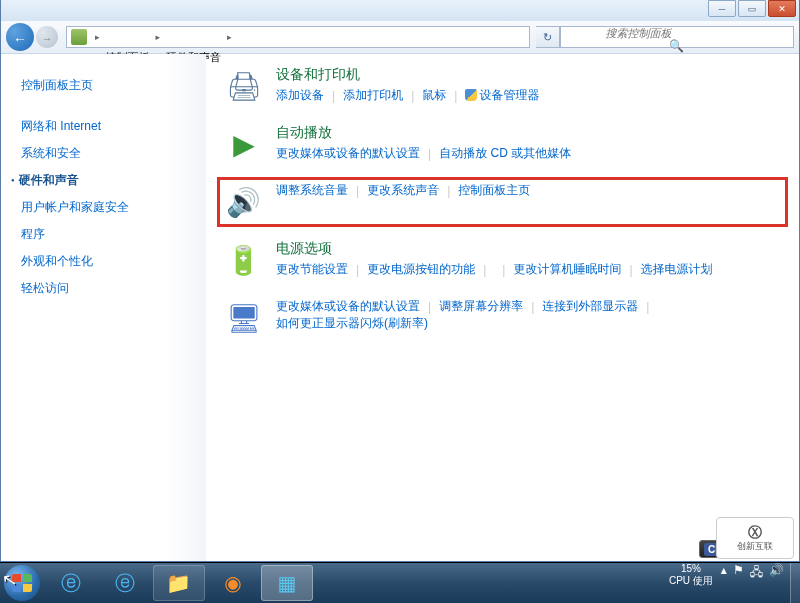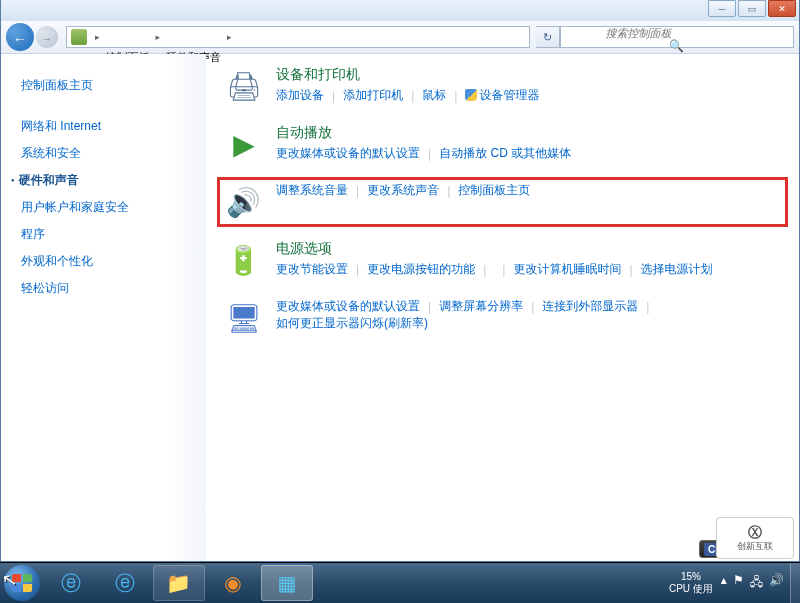--- a/index.html
+++ b/index.html
@@ -44,21 +44,21 @@
 .orb { width: 36px; height: 36px; border-radius: 50%; background: radial-gradient(circle at 35% 30%, #7ab8f0, #2a6aaa 60%, #1a4a7a); position: relative; display: flex; align-items: center; justify-content: center; }
 .orb-flag { width: 20px; height: 18px; position: relative; }
 .orb-flag div { position: absolute; width: 9px; height: 8px; }
 .orb-flag .f1 { top: 0; left: 0; background: #e84a2a; border-radius: 2px 0 0 0; }
 .orb-flag .f2 { top: 0; right: 0; background: #5ab85a; border-radius: 0 2px 0 0; }
 .orb-flag .f3 { bottom: 0; left: 0; background: #4a8ad8; border-radius: 0 0 0 2px; }
 .orb-flag .f4 { bottom: 0; right: 0; background: #f5c842; border-radius: 0 0 2px 0; }
 .task-btn { width: 52px; height: 36px; margin: 0 1px; border-radius: 3px; display: flex; align-items: center; justify-content: center; font-size: 20px; border: 1px solid transparent; }
 .task-btn.active { background: rgba(255,255,255,0.25); border-color: rgba(255,255,255,0.35); }
 .task-btn.running { background: rgba(255,255,255,0.1); border-color: rgba(255,255,255,0.2); }
-.tray { margin-left: auto; display: flex; align-items: center; color: #fff; font-size: 10px; height: 100%; }
+.tray { margin-left: auto; display: flex; align-items: flex-start; color: #fff; font-size: 10px; height: 100%; }
 .tray-cpu { text-align: center; line-height: 1.2; margin-right: 8px; }
 .tray-icons { display: flex; gap: 6px; margin-right: 6px; font-size: 12px; }
 .lang-bar { position: absolute; bottom: 45px; right: 10px; height: 18px; background: linear-gradient(to bottom, #444, #222); border: 1px solid #666; border-radius: 3px; display: flex; align-items: center; padding: 0 4px; gap: 6px; color: #ccc; font-size: 10px; }
 .lang-ch { background: #3a5a9a; color: #fff; padding: 1px 4px; border-radius: 2px; font-weight: bold; }
 .cursor { position: absolute; bottom: 12px; left: 2px; font-size: 18px; color: #fff; text-shadow: 1px 1px 0 #000; transform: rotate(-10deg); z-index: 100; }
 .watermark { position: absolute; bottom: 44px; right: 6px; width: 78px; height: 42px; background: #fff; border: 1px solid #ccc; border-radius: 4px; display: flex; align-items: center; justify-content: center; font-size: 9px; color: #555; flex-direction: column; line-height: 1.2; }
 .watermark .big { font-size: 14px; font-weight: bold; }
 .show-desktop { width: 10px; height: 40px; border-left: 1px solid rgba(255,255,255,0.3); background: rgba(255,255,255,0.08); }
 </style>
 </head>

